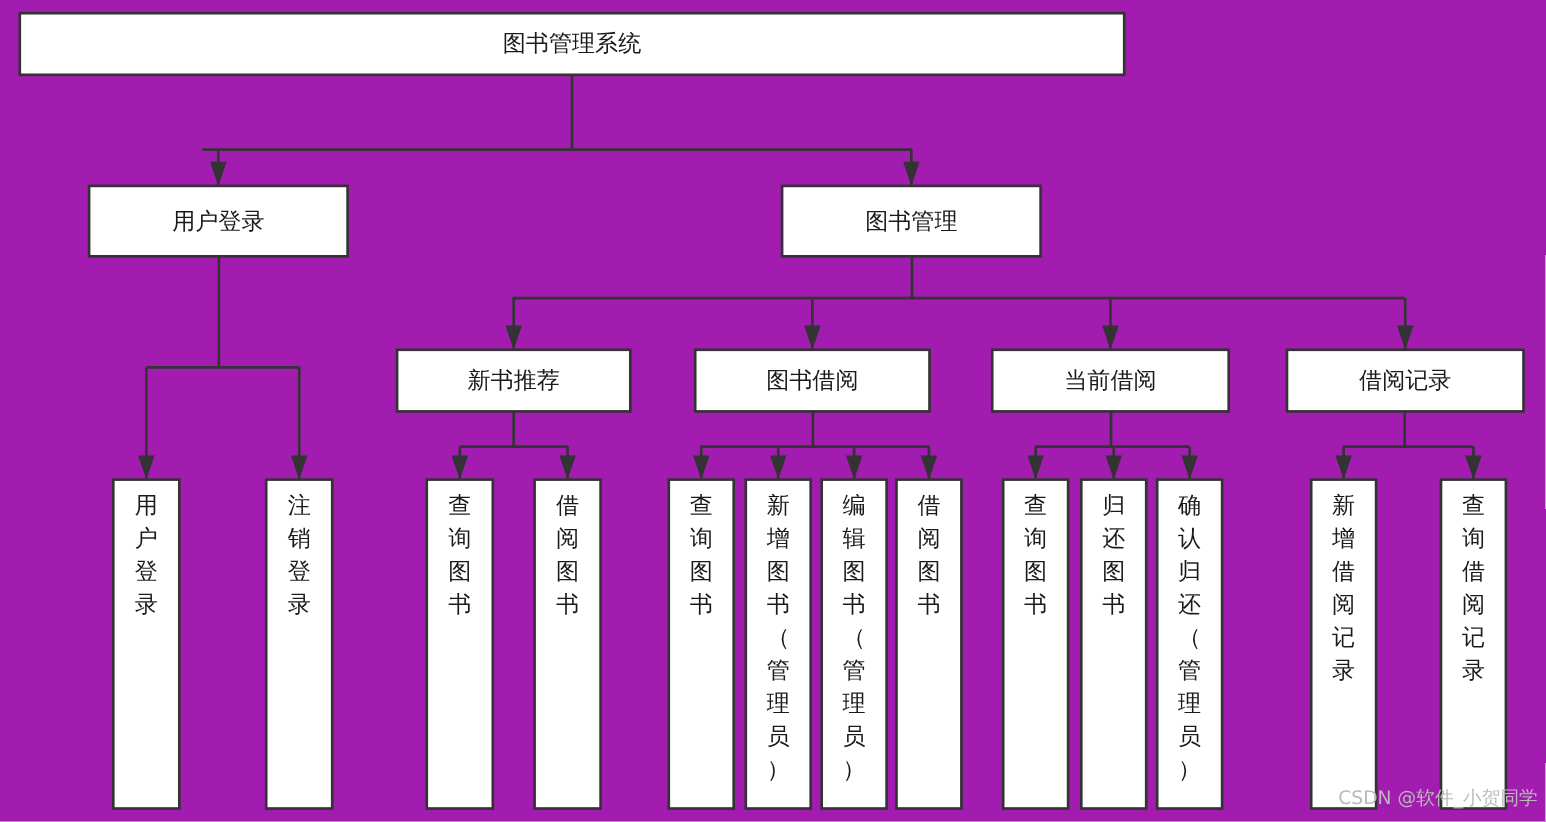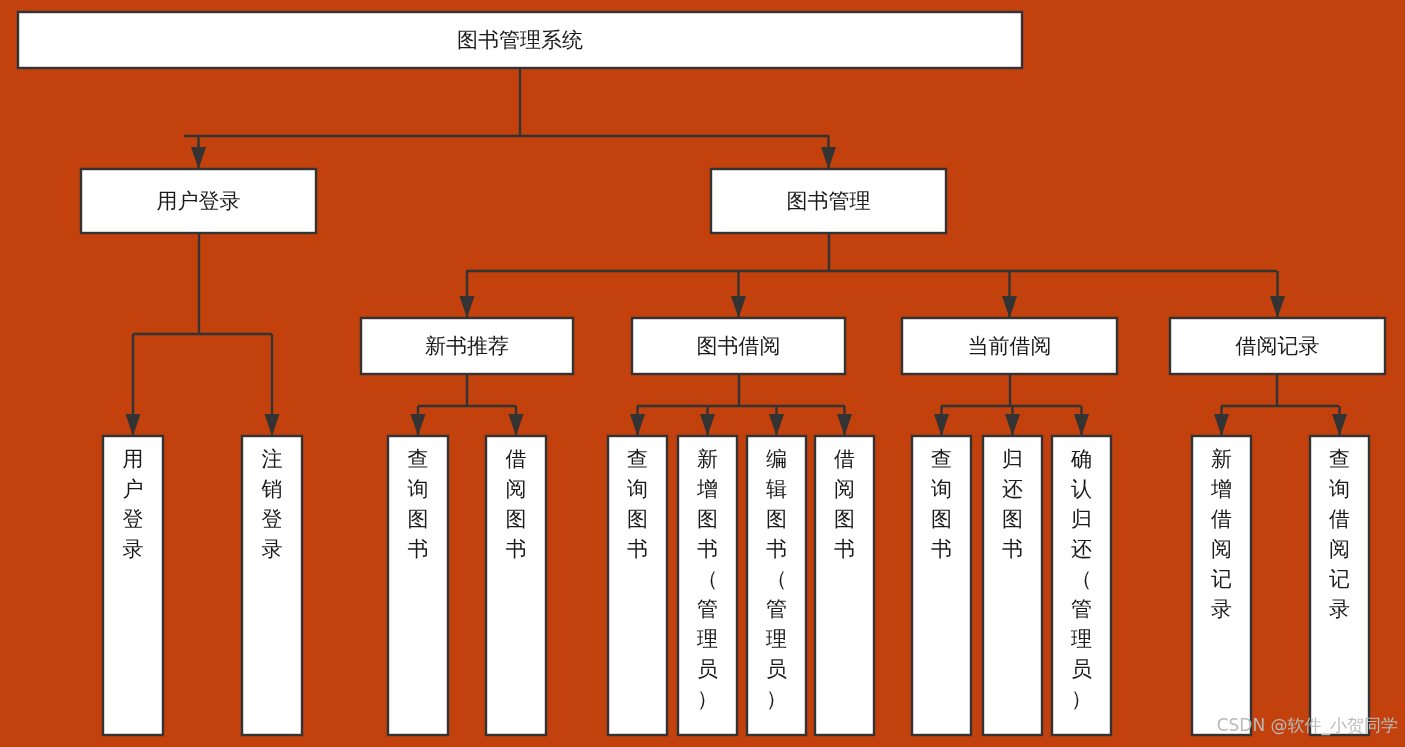--- a/index.html
+++ b/index.html
@@ -8,21 +8,21 @@
     padding: 0;
     background: #ffffff;
   }
   body {
     font-family: "DejaVu Sans", "Liberation Sans", sans-serif;
   }
   #diagram-root {
     position: relative;
     width: 1405px;
     height: 747px;
-    background: #c2410c;
+    background: #a21caf;
     overflow: hidden;
   }
   svg#tree-svg {
     position: absolute;
     left: 0;
     top: 0;
     width: 1405px;
     height: 747px;
   }
   .node-box {

